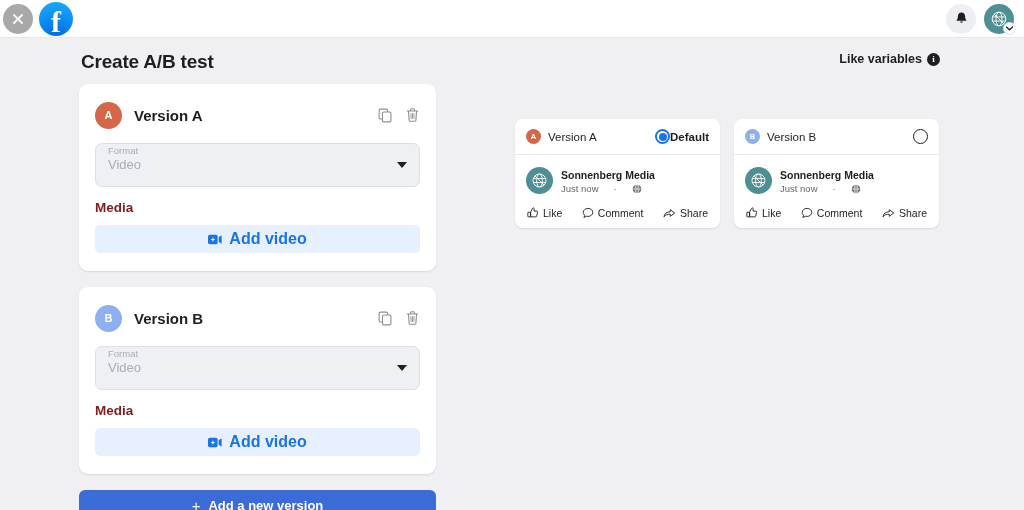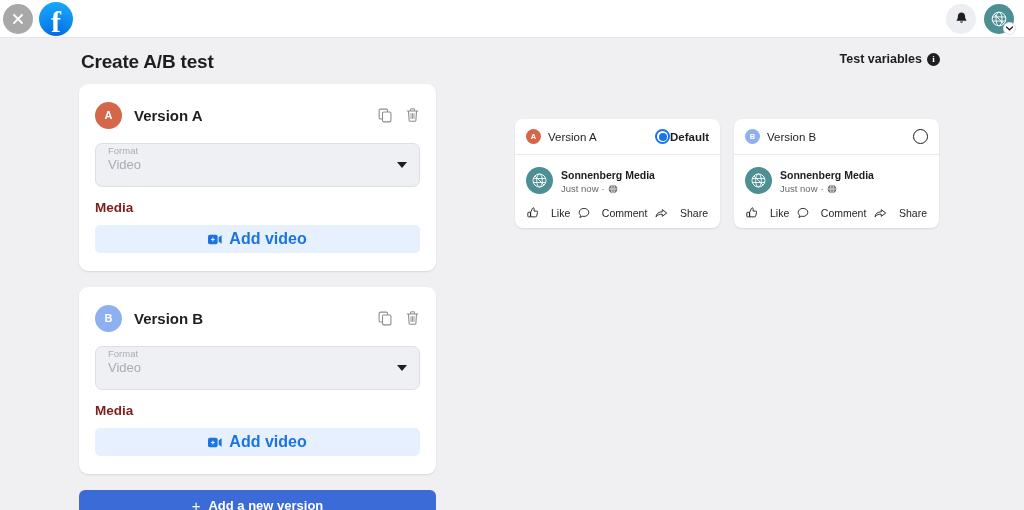--- a/index.html
+++ b/index.html
@@ -182,28 +182,28 @@
 
   .pc-body { padding: 10px 11px 9px 11px; }
   .pc-profile { display: flex; align-items: center; }
   .pc-avatar {
     width: 27px; height: 27px; border-radius: 50%;
     background: #4e8f93; flex: 0 0 auto;
     display: flex; align-items: center; justify-content: center;
   }
   .pc-meta { margin-left: 8px; }
   .pc-name { font-size: 10.5px; font-weight: bold; color: #1c1e21; line-height: 1.35; }
-  .pc-time { font-size: 9.5px; color: #65676b; display: flex; align-items: center; gap: 3px; line-height: 1.35; }
+  .pc-time { font-size: 9.5px; color: #65676b; display: flex; align-items: center; gap: 15px; line-height: 1.35; }
 
   .pc-actions {
     display: flex; align-items: center; justify-content: space-between;
     margin-top: 11px; padding: 0 1px;
   }
   .pc-action {
-    display: flex; align-items: center; gap: 12px;
+    display: flex; align-items: center; gap: 4px;
     font-size: 10.5px; color: #1c1e21; cursor: pointer;
   }
 </style>
 </head>
 <body>
 
 <div class="topbar">
   <div class="close-btn">
     <svg width="14" height="14" viewBox="0 0 14 14">
       <path d="M3 3 L11 11 M11 3 L3 11" stroke="#ffffff" stroke-width="1.8" stroke-linecap="round"></path>
@@ -233,21 +233,21 @@
       </div>
     </div>
   </div>
 </div>
 
 <div class="page">
 
   <div class="page-title">Create A/B test</div>
 
   <div class="test-variables">
-    <span>Test variables</span>
+    <span>Like variables</span>
     <span class="info-icon">i</span>
   </div>
 
   <div class="left-col">
 
     <div class="version-card">
       <div class="vc-head">
         <div class="vc-badge" style="background:#d4674a">A</div>
         <div class="vc-title">Version A</div>
         <div class="vc-actions">

